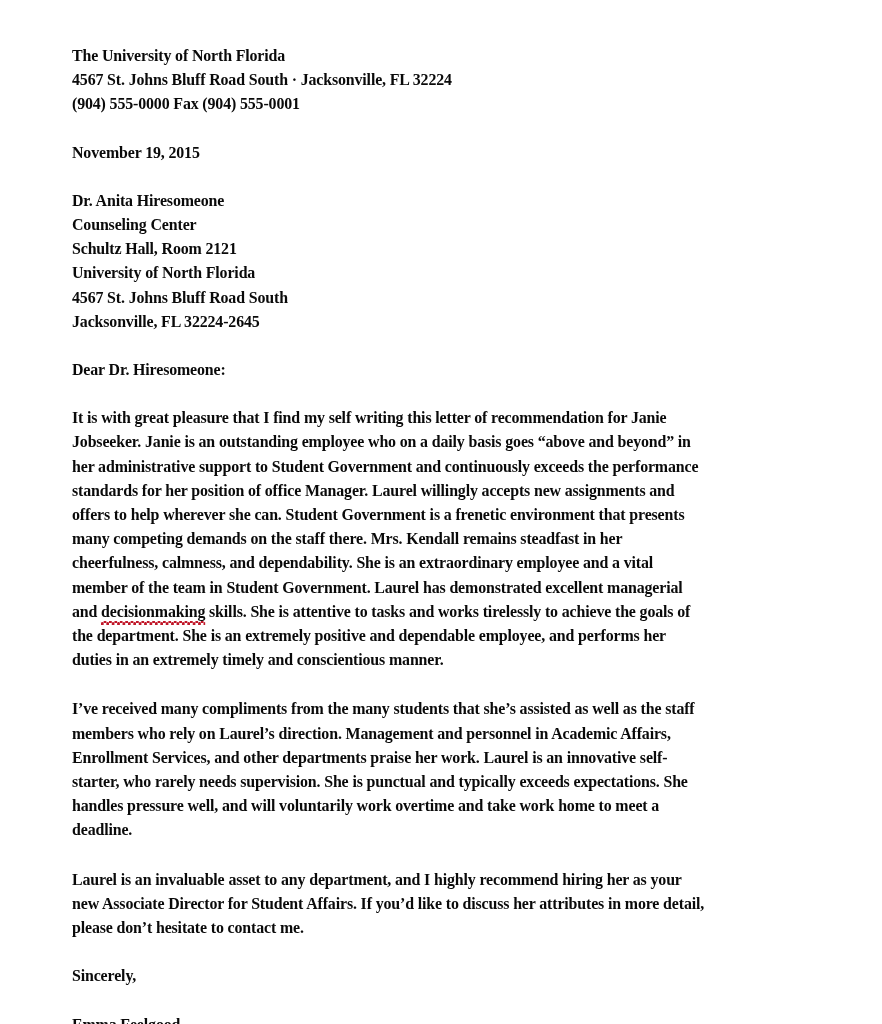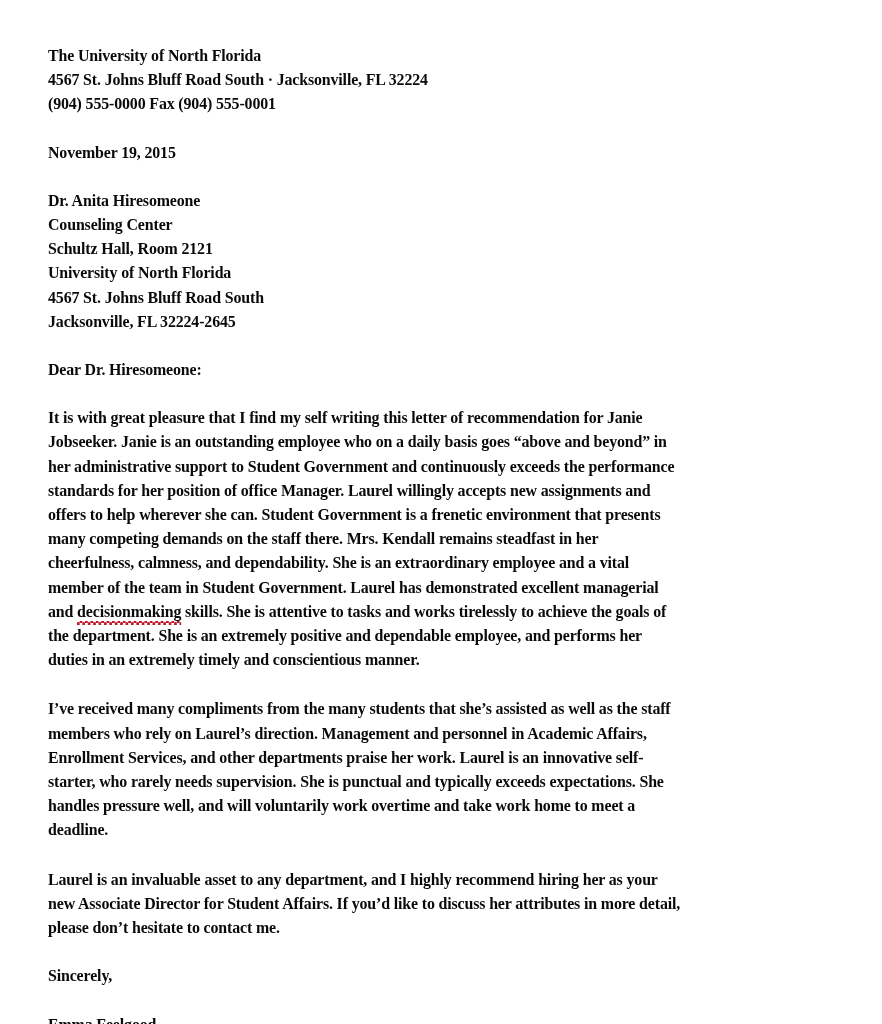--- a/index.html
+++ b/index.html
@@ -14,21 +14,21 @@
     overflow: hidden;
     font-family: "Liberation Serif", "DejaVu Serif", serif;
     color: #0a0a0a;
   }
   .page {
     position: relative;
     width: 882px;
     height: 728px;
     background: #ffffff;
     box-sizing: border-box;
-    padding: 44px 44px 0 48px;
+    padding: 44px 44px 0 72px;
   }
   
   .doc-text {
     font-weight: bold;
     font-size: 16.5px;
     line-height: 24.2px;
     letter-spacing: -0.15px;
     transform: scaleX(0.965);
     transform-origin: left top;
     -webkit-font-smoothing: none;

